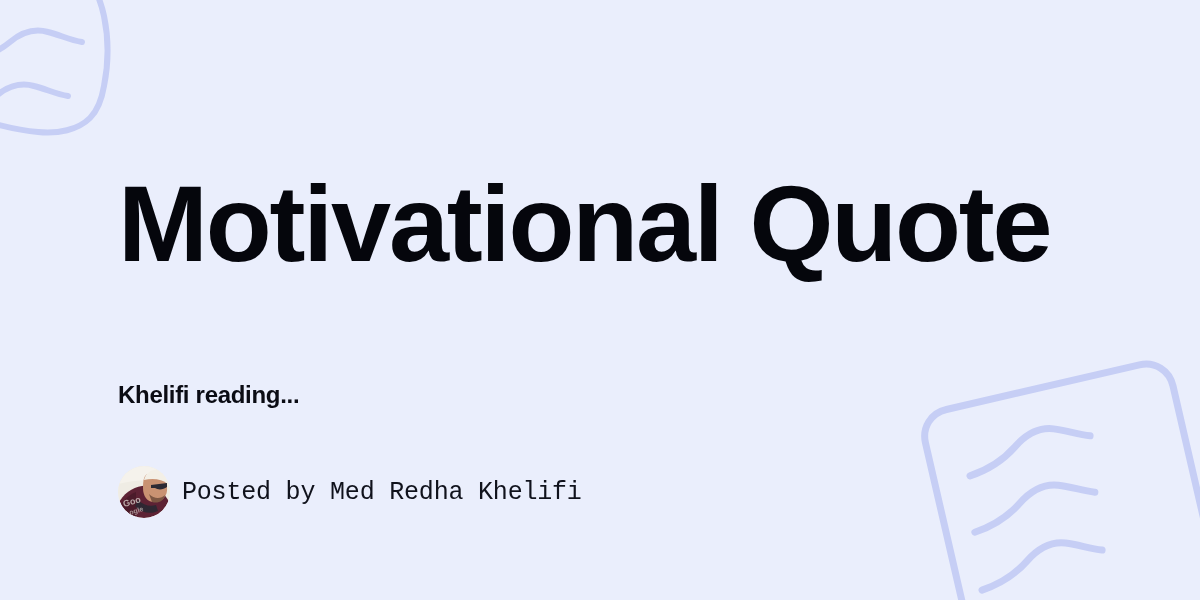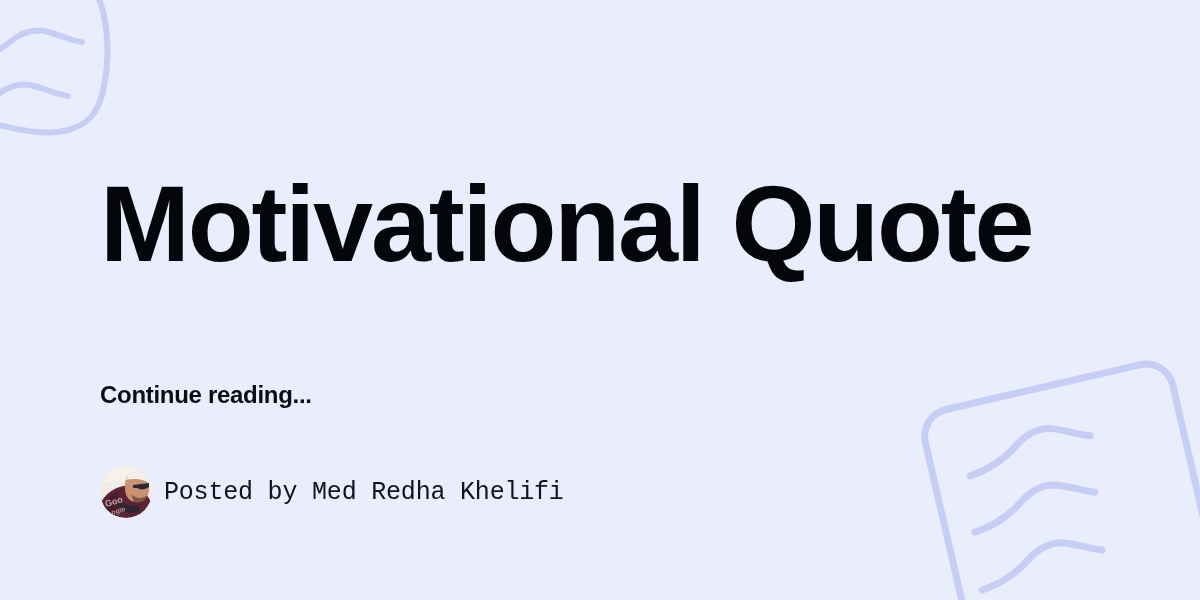--- a/index.html
+++ b/index.html
@@ -45,21 +45,21 @@
   .doodle path {
     fill: none;
     stroke: #c6cef5;
     stroke-linecap: round;
     stroke-linejoin: round;
   }
 
   
   .content {
     position: absolute;
-    left: 100px;
+    left: 118px;
     top: 0;
     width: 1020px;
     height: 600px;
   }
 
   .page-title {
     position: absolute;
     top: 170px;
     left: 0;
     margin: 0;
@@ -138,21 +138,21 @@
                C 174 137, 184 144, 196 148" stroke-width="7"></path>
       <path d="M64 218 C 84 216, 100 210, 114 200 C 128 190, 142 186, 156 191
                C 168 195, 178 202, 190 206" stroke-width="7"></path>
     </g>
   </svg>
 
   <div class="content">
 
     <h1 class="page-title">Motivational Quote</h1>
 
-    <div class="continue-reading">Continue reading...</div>
+    <div class="continue-reading">Khelifi reading...</div>
 
     <div class="byline">
 
       <span class="avatar">
         <svg width="52" height="52" viewBox="0 0 52 52" aria-hidden="true">
           <defs>
             <clipPath id="avclip">
                 <circle cx="26" cy="26" r="26"></circle>
               </clipPath>
           </defs>

